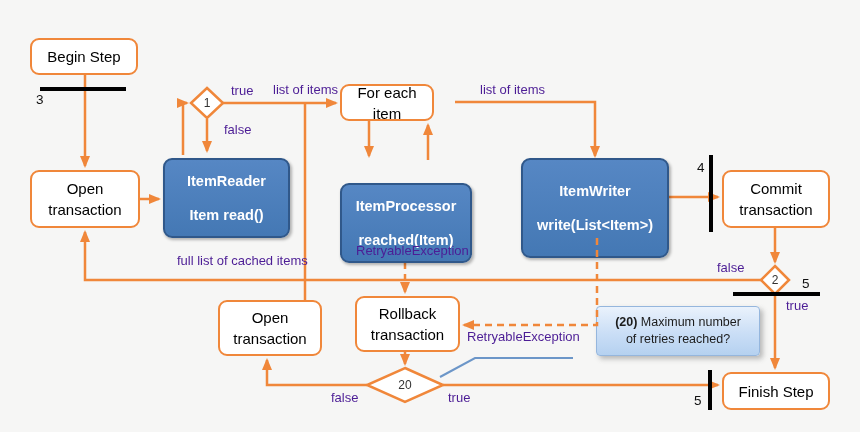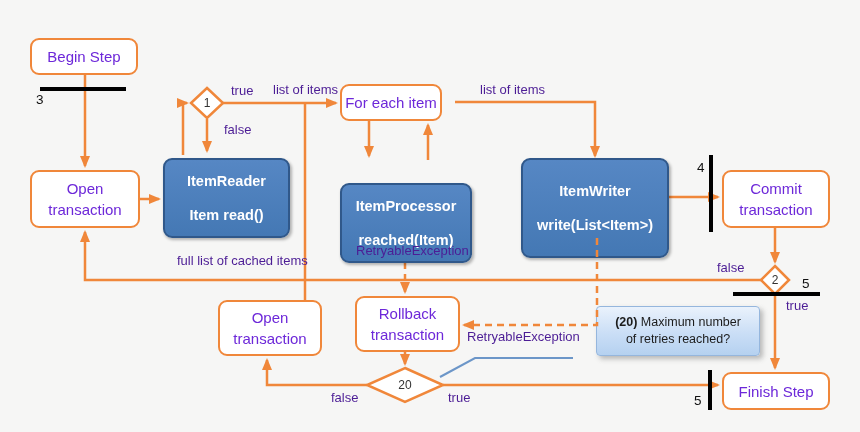--- a/index.html
+++ b/index.html
@@ -1,20 +1,20 @@
 <!DOCTYPE html>
 <html><head>
 <meta charset="utf-8">
 <style>
   html,body{margin:0;padding:0;background:#f6f6f5;font-family:"Liberation Sans",sans-serif;}
   #canvas{position:relative;width:860px;height:432px;background:#f6f6f5;overflow:hidden;}
   svg.wires{position:absolute;left:0;top:0;z-index:1;}
   svg.overlay{position:absolute;left:0;top:0;z-index:4;}
   .node{position:absolute;display:flex;flex-direction:column;align-items:center;justify-content:center;
-        border-radius:9px;font-size:15px;color:#6d28d9;text-align:center;box-sizing:border-box;z-index:2;line-height:1.4;}
+        border-radius:9px;font-size:15px;color:#000000;text-align:center;box-sizing:border-box;z-index:2;line-height:1.4;}
   .white{background:#fff;border:2.5px solid #f0873a;}
   .blue{background:linear-gradient(180deg,#5687c4 0%,#4478b4 100%);border:2px solid #30588a;color:#fff;
         font-weight:bold;font-size:14.5px;box-shadow:1.5px 2px 3px rgba(0,0,0,.28);}
   .blue .l2{margin-top:13px;}
   .bar{position:absolute;background:#000;z-index:3;}
   .lbl{position:absolute;font-size:13px;color:#4c1d95;white-space:nowrap;z-index:5;}
   .num{position:absolute;font-size:13.5px;color:#111;z-index:5;}
   .dnum{position:absolute;font-size:12px;color:#333;z-index:5;transform:translate(-50%,-50%);}
   .note{position:absolute;left:596px;top:306px;width:164px;height:50px;z-index:3;
         background:linear-gradient(180deg,#eaf2fc 0%,#cadef6 55%,#b5d1f0 100%);
@@ -67,21 +67,21 @@
   <div class="node white" style="left:30px;top:170px;width:110px;height:58px;">
     <span>Open</span>
     <span>transaction</span>
   </div>
 
   <div class="node blue" style="left:163px;top:158px;width:127px;height:80px;">
     <span>ItemReader</span>
     <span class="l2">Item read()</span>
   </div>
 
-  <div class="node white" style="left:340px;top:84px;width:102px;height:37px;">
+  <div class="node white" style="left:340px;top:84px;width:94px;height:37px;">
     <span>For each item</span>
   </div>
 
   <div class="node blue" style="left:340px;top:158px;width:132px;height:80px;margin-top:25px;">
     <span>ItemProcessor</span>
     <span class="l2">reached(Item)</span>
   </div>
 
   <div class="node blue" style="left:521px;top:158px;width:148px;height:100px;">
     <span>ItemWriter</span>

